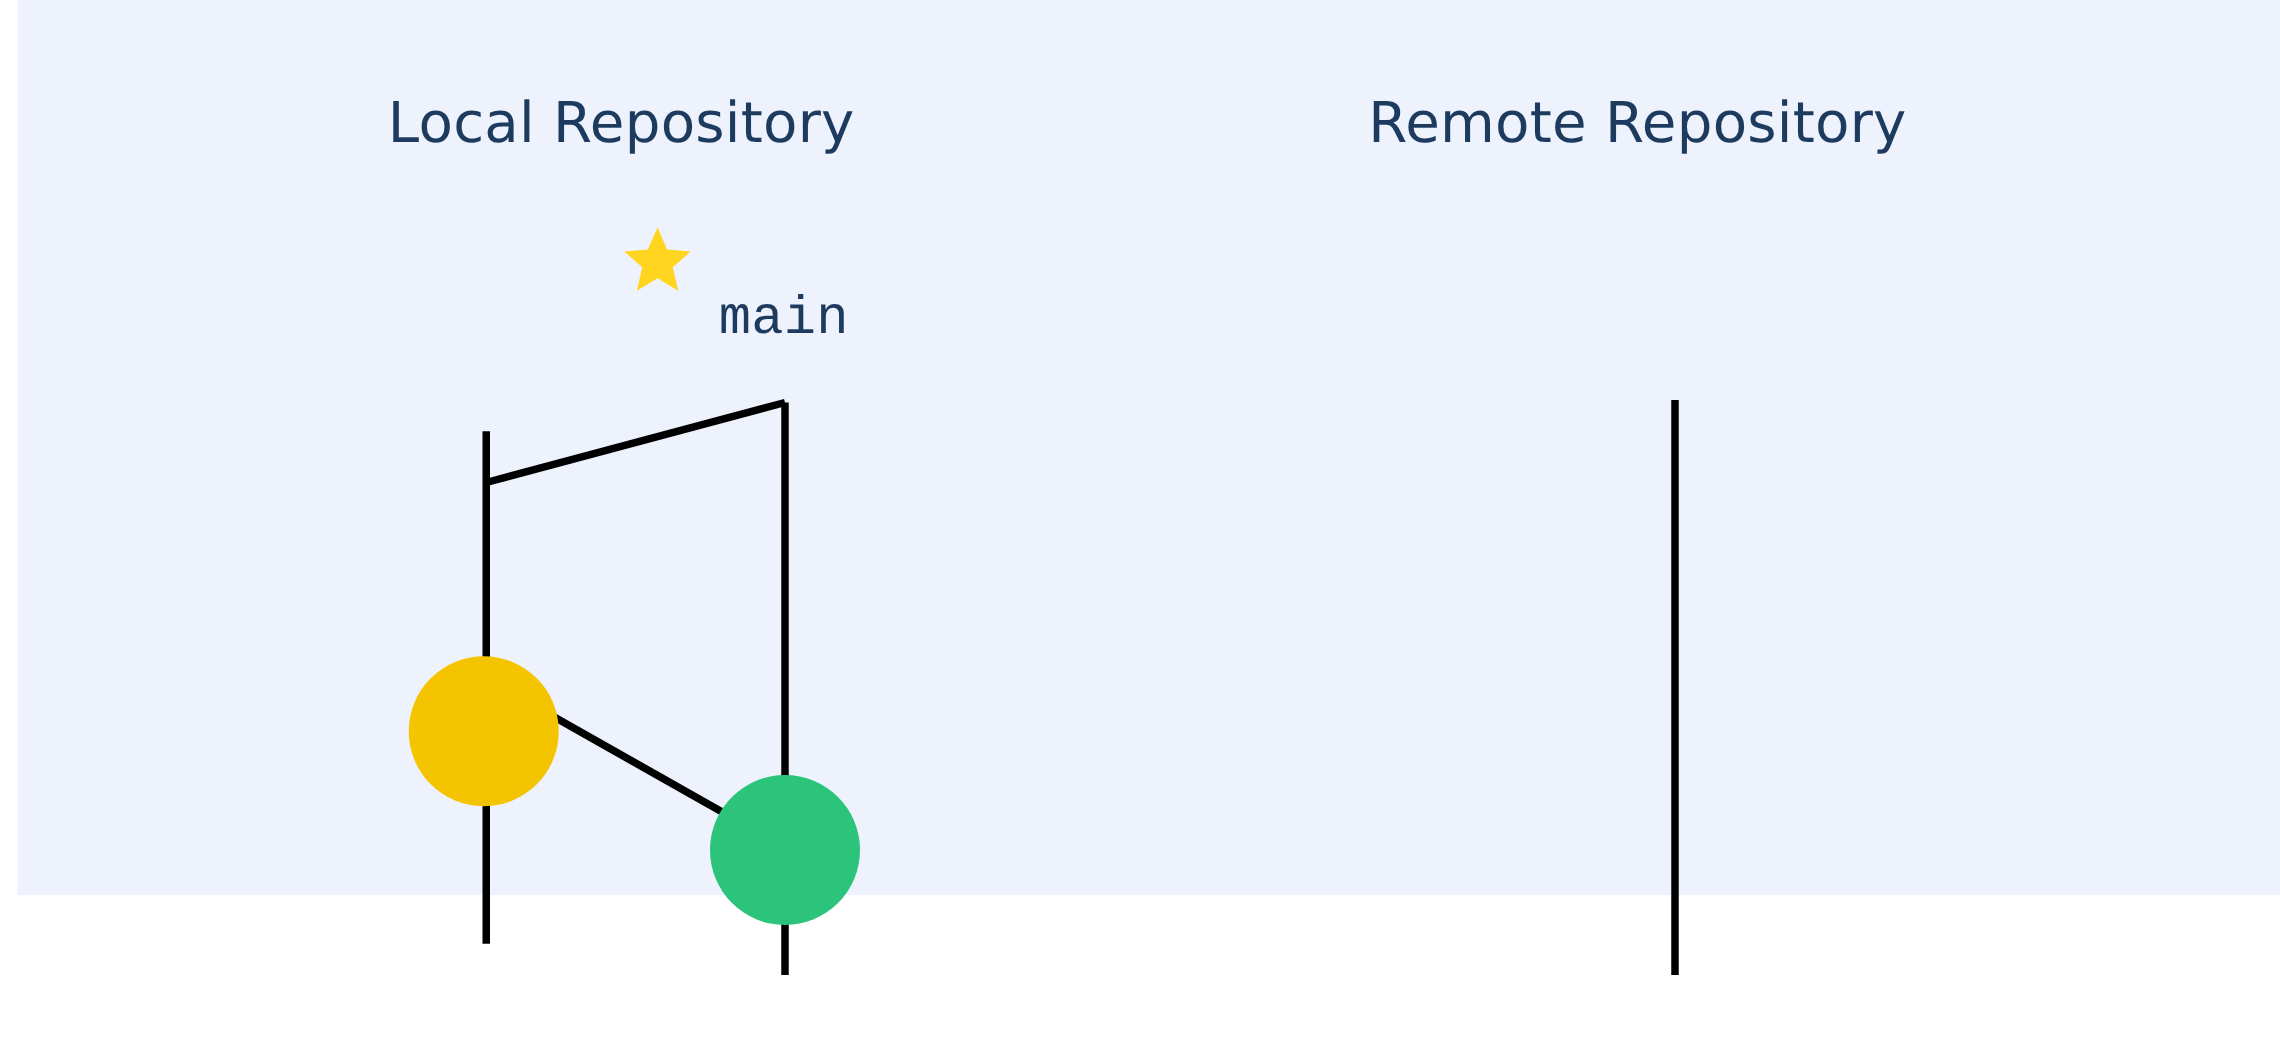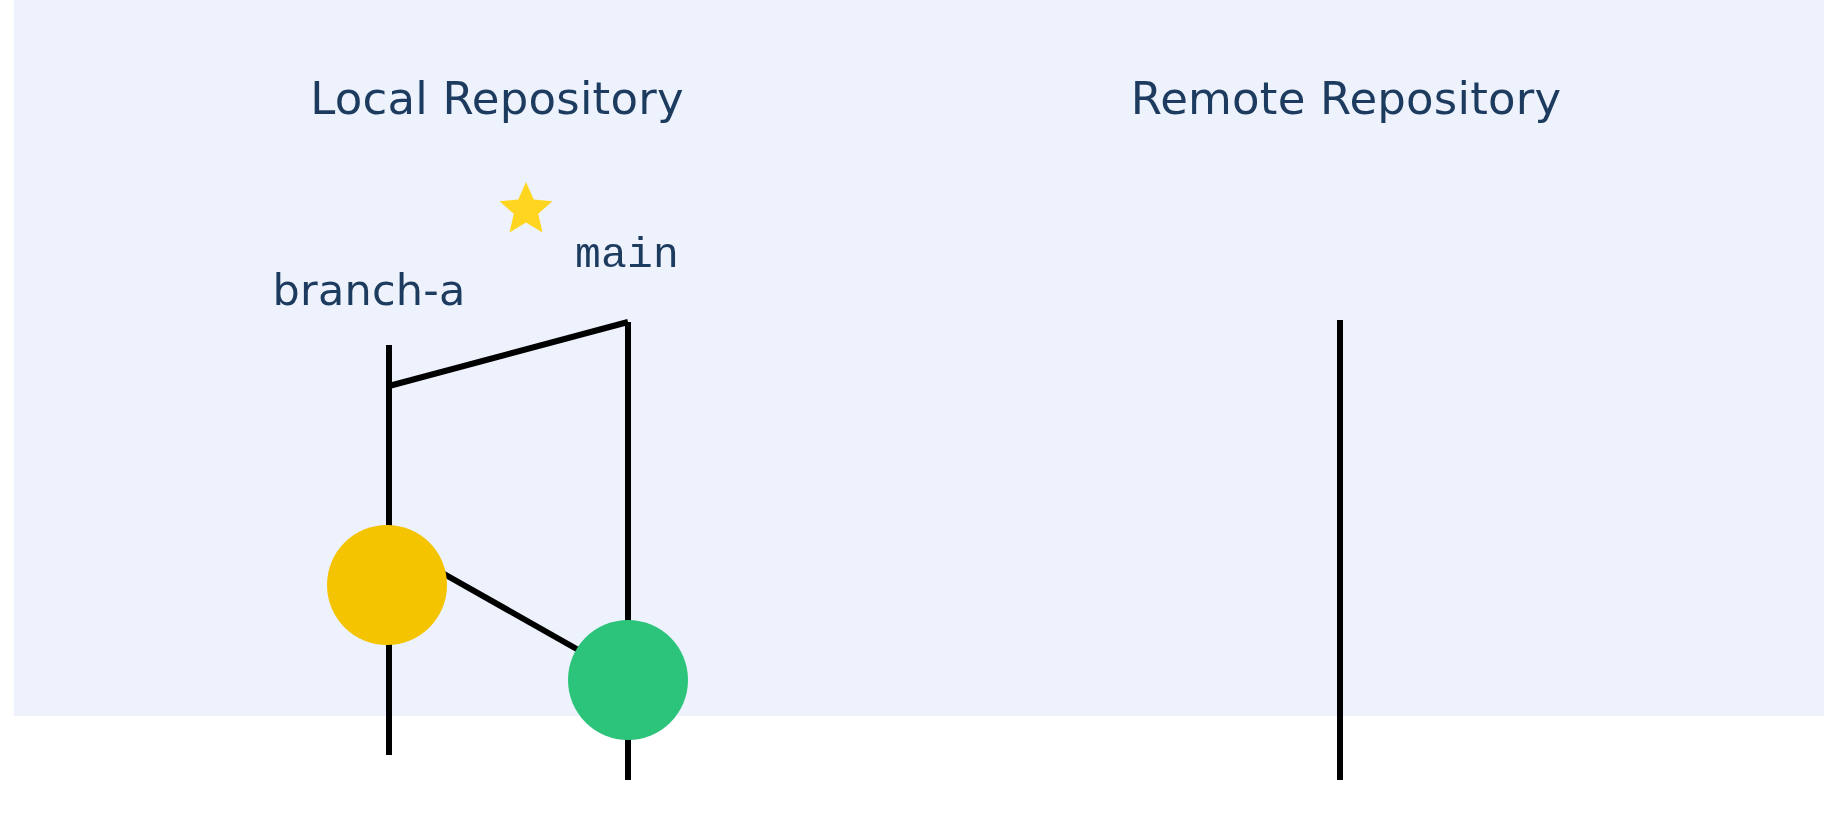--- a/index.html
+++ b/index.html
@@ -40,21 +40,21 @@
   .branch-label {
     position: absolute;
     transform: translate(-50%, -50%);
     white-space: nowrap;
     font-size: 43px;
     font-weight: 400;
     color: #1c3b5e;
     letter-spacing: 0.2px;
   }
   #local-title   { left: 483px;  top: 98px; }
-  #remote-title  { left: 1332px; top: 98px; }
+  #remote-title  { left: 1296px; top: 98px; }
   #label-branch-a { left: 355px;  top: 290px; }
   #label-main     { left: 613px;  top: 255px; font-family: Liberation Mono, monospace; }
   #label-origin-main { left: 1326px; top: 255px; }
   .star-wrap {
     position: absolute;
     transform: translate(-50%, -50%);
     line-height: 0;
   }
   #star-marker { left: 512px; top: 208px; }
 </style>
@@ -82,18 +82,17 @@
   <span class="star-wrap" id="star-marker">
     <svg width="62" height="60" viewBox="0 0 24 24" xmlns="http://www.w3.org/2000/svg">
       <polygon fill="#ffd520" points="12,1.6 15.1,8.6 22.6,9.3 16.9,14.3 18.6,21.8 12,17.8 5.4,21.8 7.1,14.3 1.4,9.3 8.9,8.6"></polygon>
     </svg>
   </span>
 
   <div class="panel-title" id="local-title">Local Repository</div>
 
   <div class="panel-title" id="remote-title">Remote Repository</div>
 
-  <div class="branch-label" id="label-branch-a">branch-a</div>
 
   <div class="branch-label" id="label-main">main</div>
 
 
 </div>
 
 </body></html>

